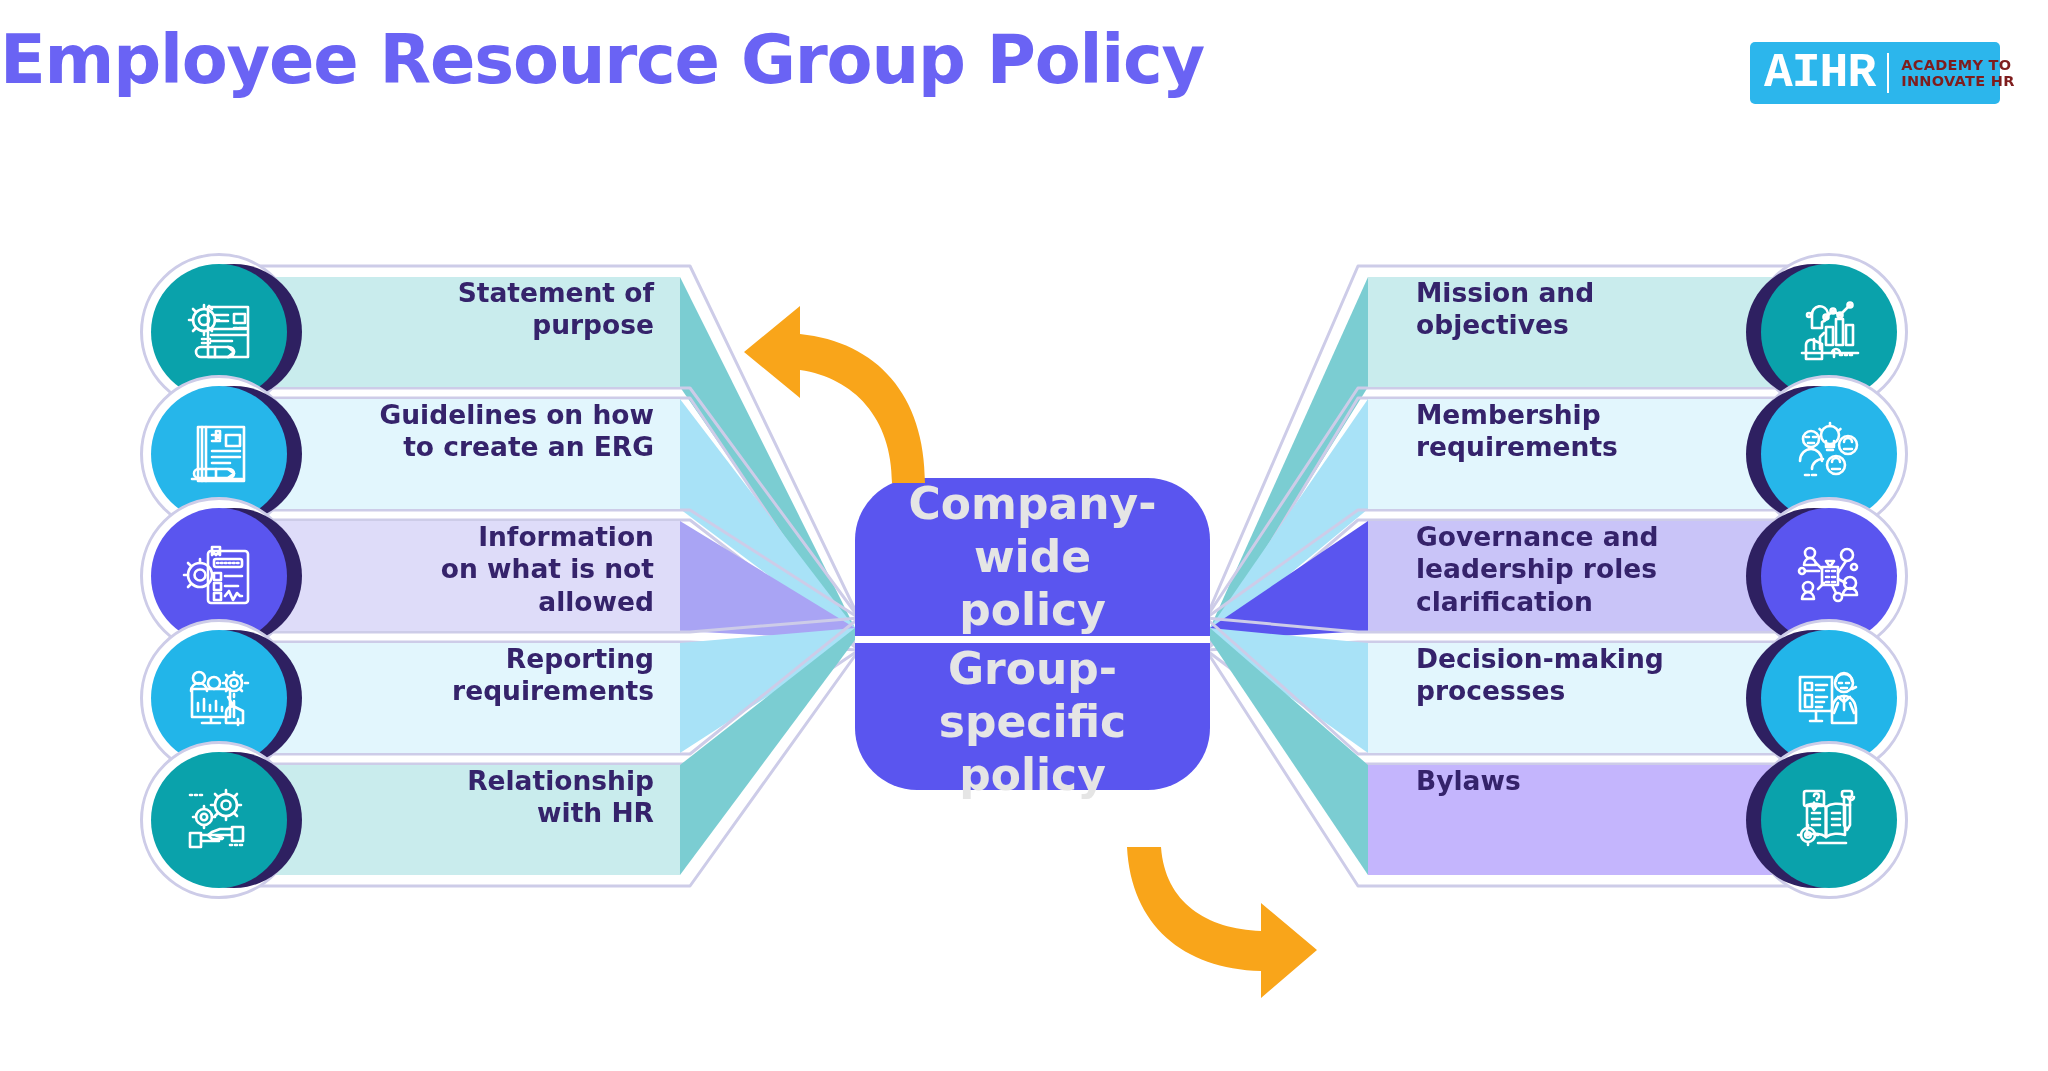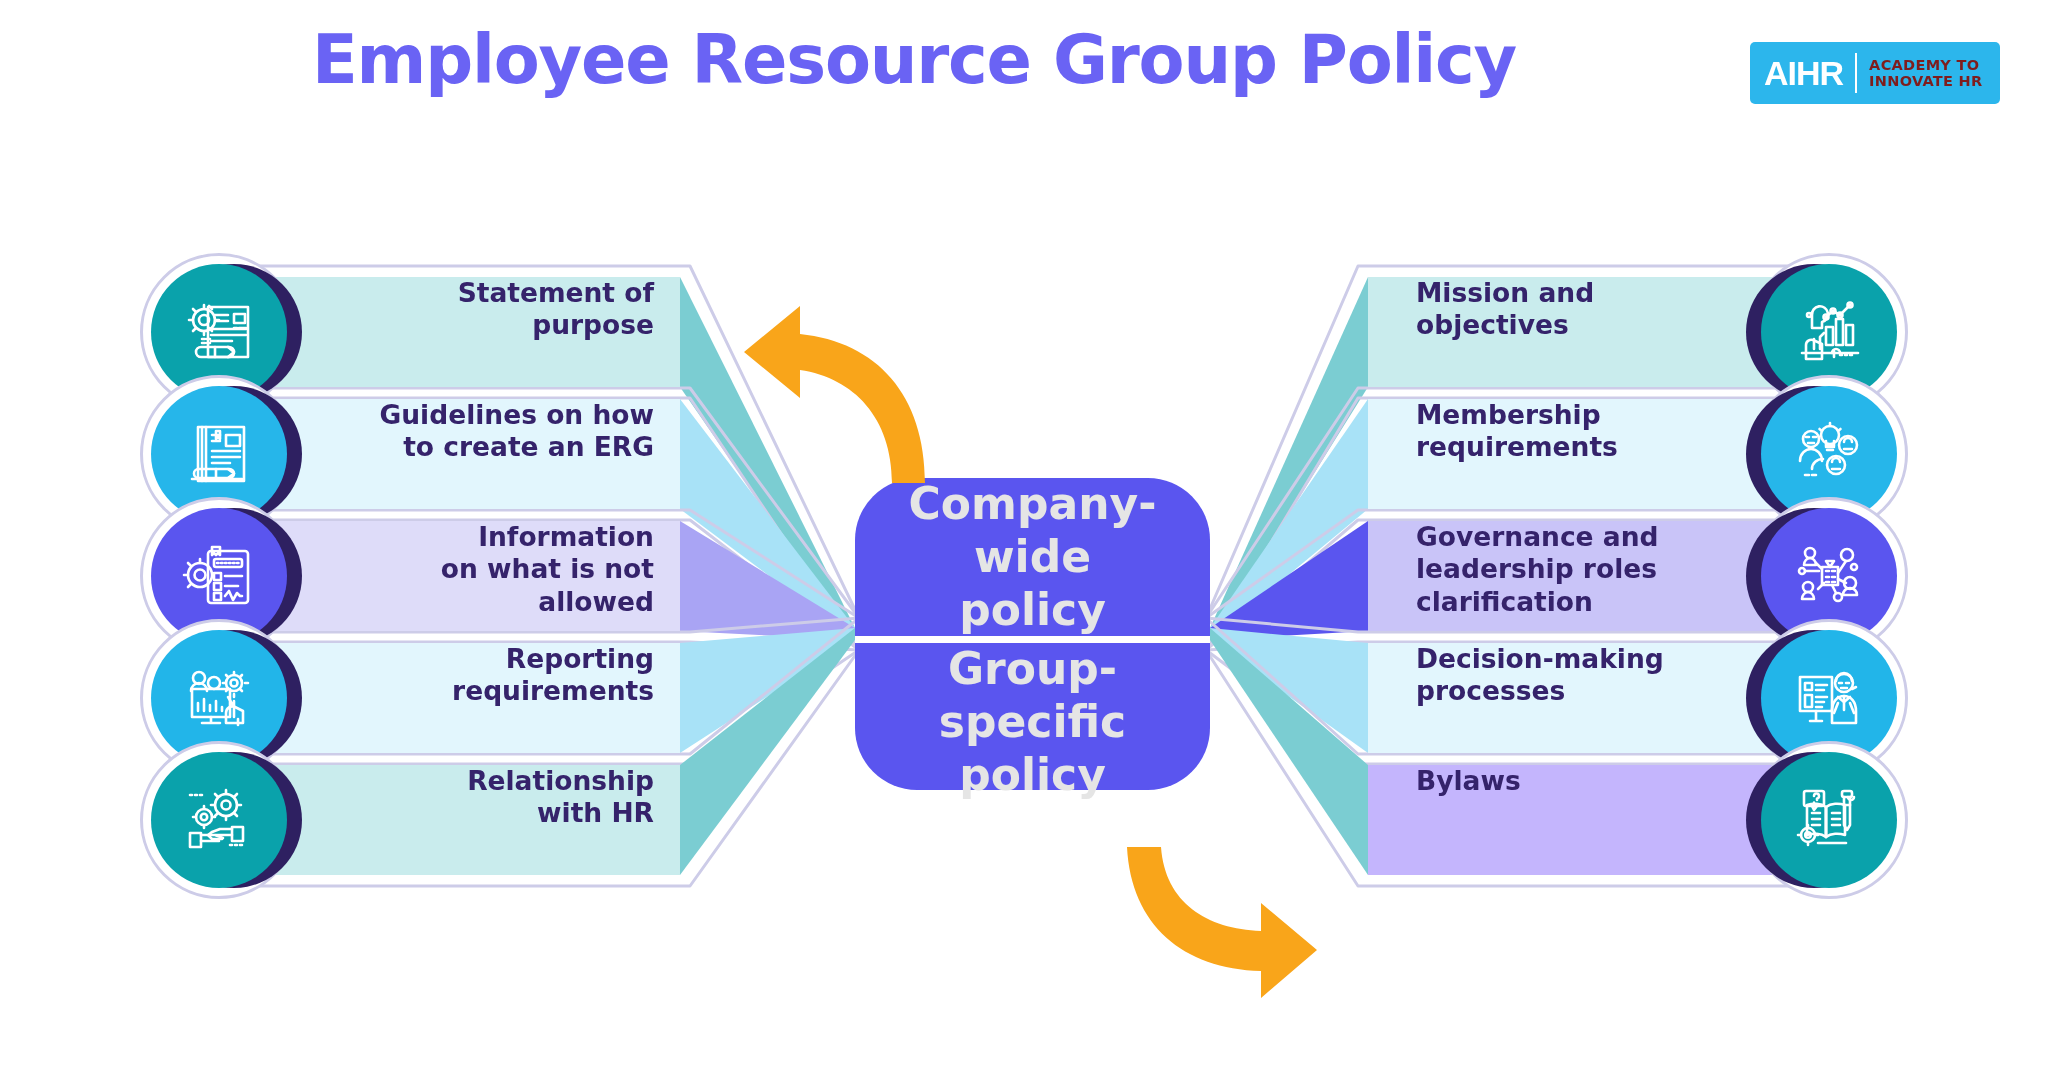--- a/index.html
+++ b/index.html
@@ -25,23 +25,21 @@
     top: 0; left: 0;
     width: 2048px;
     height: 200px;
   }
 
   #title-block {
     position: absolute;
     top: 26px;
     left: 0;
     width: 1808px;
-    text-align: center;
     line-height: 1.02;
-    padding-left: 20px;
   }
 
   #title-line1 {
     display: block;
     font-size: 67px;
     font-weight: 700;
     letter-spacing: -1.2px;
     color: #6a63f4;
     font-family: "DejaVu Sans", sans-serif;
   }
@@ -64,25 +62,25 @@
     width: 250px;
     height: 62px;
     background: #2cb6ec;
     border-radius: 5px;
     display: flex;
     align-items: center;
     padding: 0 14px;
     gap: 12px;
   }
   #logo-mark {
-    font-size: 34px;
+    font-size: 48px;
     font-weight: 700;
     color: #ffffff;
     letter-spacing: -1px;
-    font-family: Liberation Sans, sans-serif;
+    font-family: Liberation Mono, monospace;
     line-height: 1;
   }
   #logo-divider {
     width: 2px;
     height: 40px;
     background: #ffffff;
     flex: 0 0 auto;
   }
   #logo-tag {
     display: flex;

